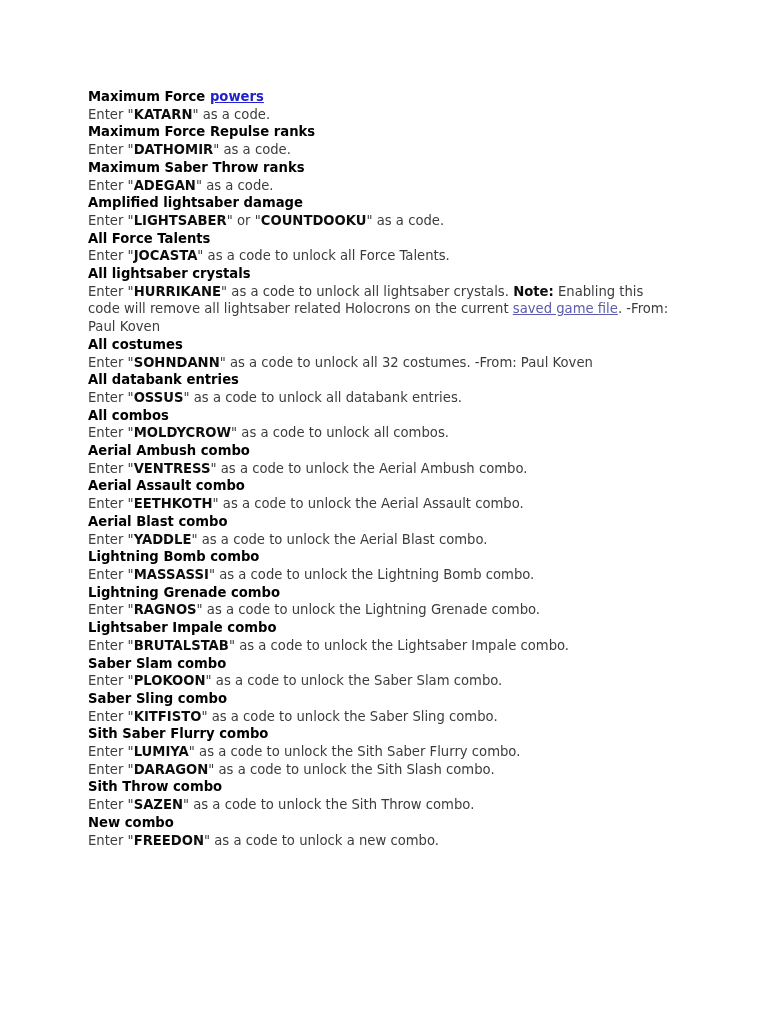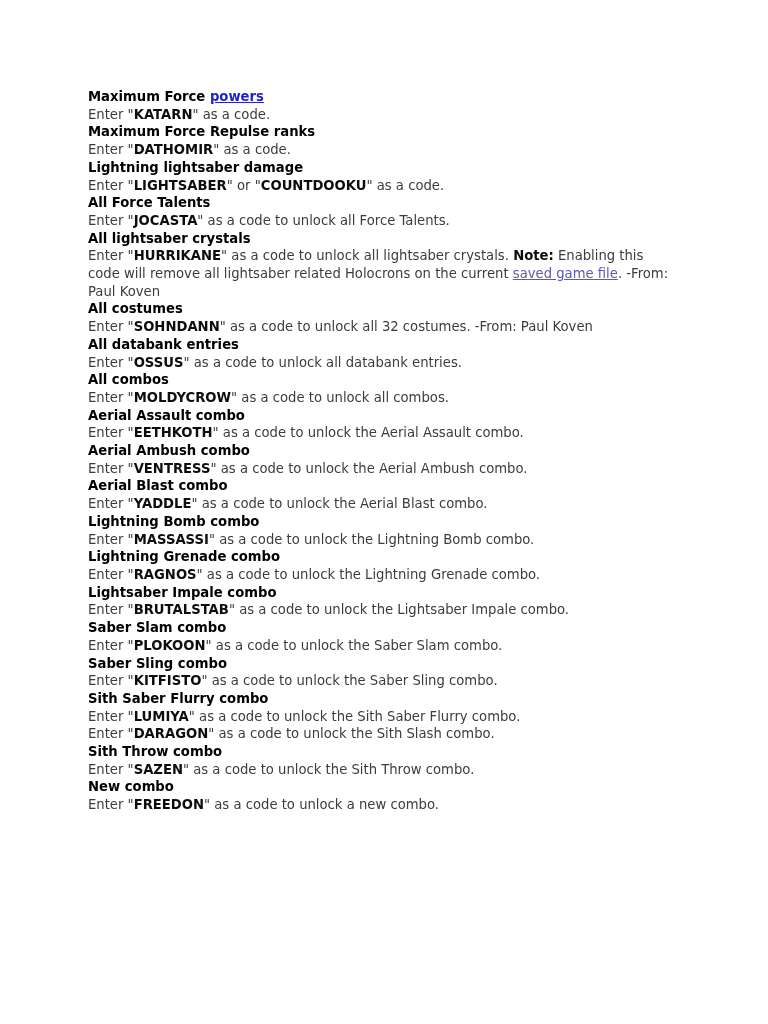--- a/index.html
+++ b/index.html
@@ -73,23 +73,27 @@
       <div class="heading"><span>Maximum Force </span><a class="link" href="#">powers</a></div>
       <div class="desc"><span>Enter "</span><span class="code">KATARN</span><span>" as a code.</span></div>
     </div>
 
 
     <div class="entry">
       <div class="heading">Maximum Force Repulse ranks</div>
       <div class="desc"><span>Enter "</span><span class="code">DATHOMIR</span><span>" as a code.</span></div>
     </div>
 
+    <div class="entry">
+      <div class="heading">Maximum Saber Throw ranks</div>
+      <div class="desc"><span>Enter "</span><span class="code">ADEGAN</span><span>" as a code.</span></div>
+    </div>
 
     <div class="entry">
-      <div class="heading">Lightning lightsaber damage</div>
+      <div class="heading">Amplified lightsaber damage</div>
       <div class="desc"><span>Enter "</span><span class="code">LIGHTSABER</span><span>" or "</span><span class="code">COUNTDOOKU</span><span>" as a code.</span></div>
     </div>
 
     <div class="entry">
       <div class="heading">All Force Talents</div>
       <div class="desc"><span>Enter "</span><span class="code">JOCASTA</span><span>" as a code to unlock all Force Talents.</span></div>
     </div>
 
     <div class="entry">
       <div class="heading">All lightsaber crystals</div>
@@ -105,27 +109,27 @@
       <div class="heading">All databank entries</div>
       <div class="desc"><span>Enter "</span><span class="code">OSSUS</span><span>" as a code to unlock all databank entries.</span></div>
     </div>
 
     <div class="entry">
       <div class="heading">All combos</div>
       <div class="desc"><span>Enter "</span><span class="code">MOLDYCROW</span><span>" as a code to unlock all combos.</span></div>
     </div>
 
     <div class="entry">
-      <div class="heading">Aerial Assault combo</div>
-      <div class="desc"><span>Enter "</span><span class="code">EETHKOTH</span><span>" as a code to unlock the Aerial Assault combo.</span></div>
+      <div class="heading">Aerial Ambush combo</div>
+      <div class="desc"><span>Enter "</span><span class="code">VENTRESS</span><span>" as a code to unlock the Aerial Ambush combo.</span></div>
     </div>
 
     <div class="entry">
-      <div class="heading">Aerial Ambush combo</div>
-      <div class="desc"><span>Enter "</span><span class="code">VENTRESS</span><span>" as a code to unlock the Aerial Ambush combo.</span></div>
+      <div class="heading">Aerial Assault combo</div>
+      <div class="desc"><span>Enter "</span><span class="code">EETHKOTH</span><span>" as a code to unlock the Aerial Assault combo.</span></div>
     </div>
 
     <div class="entry">
       <div class="heading">Aerial Blast combo</div>
       <div class="desc"><span>Enter "</span><span class="code">YADDLE</span><span>" as a code to unlock the Aerial Blast combo.</span></div>
     </div>
 
     <div class="entry">
       <div class="heading">Lightning Bomb combo</div>
       <div class="desc"><span>Enter "</span><span class="code">MASSASSI</span><span>" as a code to unlock the Lightning Bomb combo.</span></div>

